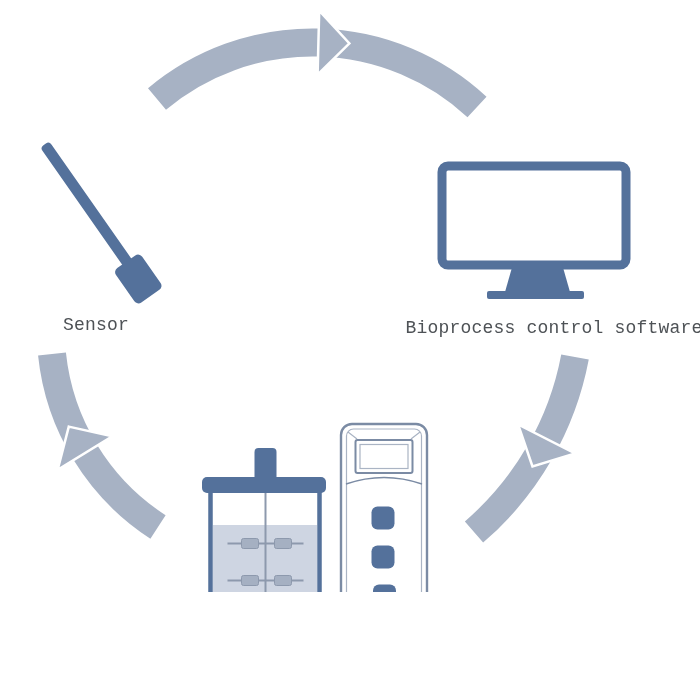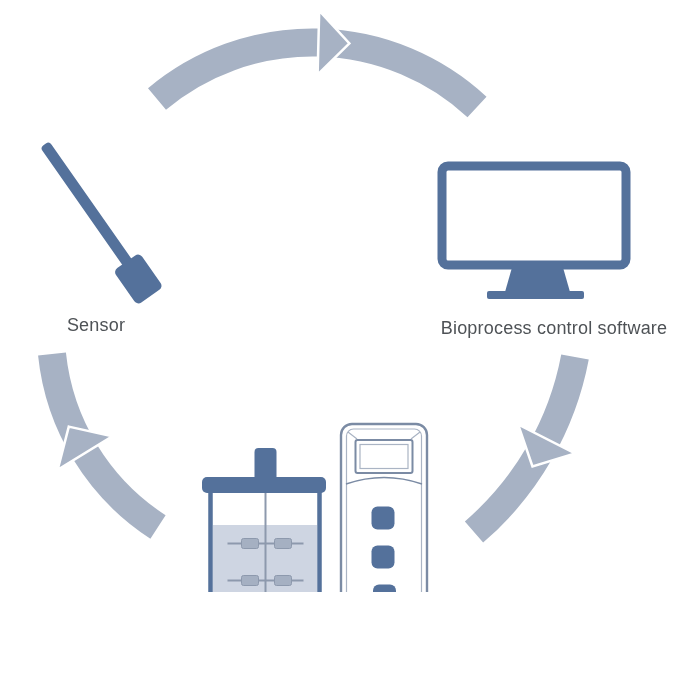--- a/index.html
+++ b/index.html
@@ -7,20 +7,21 @@
     padding: 0;
     background: var(--background, #ffffff);
     font-family: "Liberation Sans", sans-serif;
   }
   .stage {
     position: relative;
     width: 700px;
     height: 592px;
     overflow: hidden;
     background: var(--background, #ffffff);
+    font-family: Liberation Mono, monospace;
   }
   .stage svg { position: absolute; left: 0; top: 0; }
 
   .band {
     fill: none;
     stroke: var(--arrow_gray_blue, #a7b2c4);
     stroke-width: 28;
     stroke-linecap: butt;
   }
   .head {

